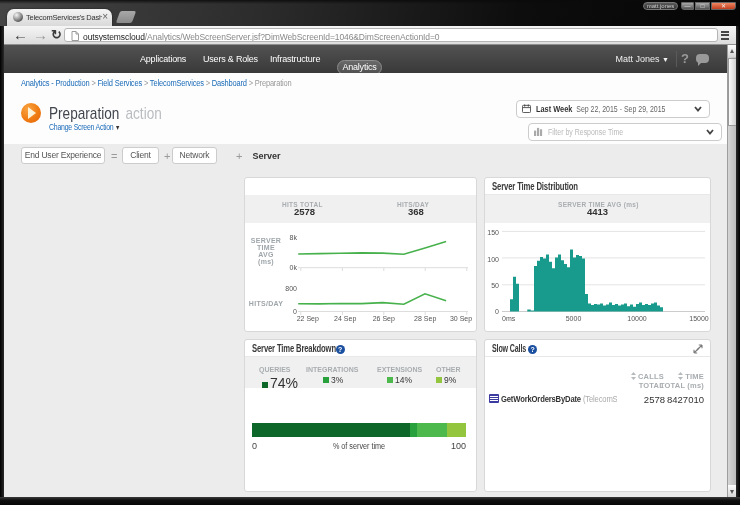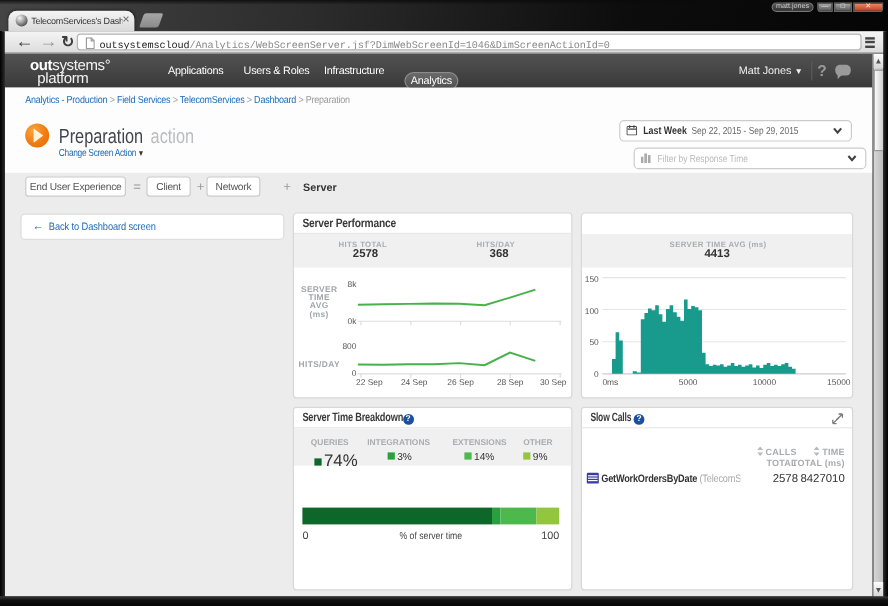--- a/index.html
+++ b/index.html
@@ -24,21 +24,21 @@
 .winbtn { position:absolute; top:2px; height:8px; color:#eee; font-size:6px; text-align:center; line-height:7px;
   border:1px solid #666; }
 #btnmin { left:681px; width:13px; background:linear-gradient(#a8a8a8,#555); border-radius:0 0 0 3px; }
 #btnmax { left:695px; width:15px; background:linear-gradient(#a8a8a8,#555); }
 #btnclose { left:711px; width:25px; background:linear-gradient(#ef8763,#c23e1e); border-radius:0 0 3px 0; }
 
 #toolbar { position:absolute; left:2px; top:26px; width:736px; height:19px;
   background:linear-gradient(#f5f5f5,#dcdcdc); border-bottom:1px solid #8f8f8f; }
 .navarr { position:absolute; top:0px; font-size:15px; font-weight:bold; color:#555; }
 #urlbar { position:absolute; left:62px; top:2px; width:654px; height:14px; background:#fff;
-  border:1px solid #b5b5b5; border-radius:3px; font-size:8.5px; letter-spacing:-0.1px; line-height:13px; color:#888; white-space:nowrap; overflow:hidden;font-family:Liberation Mono, monospace; }
+  border:1px solid #b5b5b5; border-radius:3px; font-size:8.5px; letter-spacing:-0.1px; line-height:13px; color:#888; white-space:nowrap; overflow:hidden; }
 #urlbar b { color:#222; font-weight:normal; }
 #menu { position:absolute; right:9px; top:5px; width:8px; height:9px; }
 #menu div { height:1.8px; background:#444; margin-bottom:1.6px; }
 
 
 #leftborder { position:absolute; left:0; top:26px; width:4px; bottom:8px; background:linear-gradient(to right,#000,#2a2a2a); }
 #rightborder { position:absolute; right:0; top:26px; width:4px; bottom:8px; background:linear-gradient(to right,#2a2a2a,#000); }
 #bottomborder { position:absolute; left:0; bottom:0; width:740px; height:8px; background:linear-gradient(#3a3a3a,#101010 40%,#060606); }
 #scrollbar { position:absolute; right:4px; top:45px; width:9px; bottom:8px; background:linear-gradient(to right,#d6d6d6,#bcbcbc); border-left:1px solid #9e9e9e; }
 #scrollbar .btn { position:absolute; left:0; width:9px; height:12px; background:linear-gradient(#fdfdfd,#d6d6d6); font-size:6px; color:#444; text-align:center; line-height:12px; }
@@ -137,24 +137,20 @@
         </svg><b>outsystemscloud</b>/Analytics/WebScreenServer.jsf?DimWebScreenId=1046&amp;DimScreenActionId=0</div>
     <div id="menu">
         <div></div>
         <div></div>
         <div style="margin:0;"></div>
       </div>
   </div>
 
   <div id="page">
     <div id="osheader">
-      <div id="oslogo">
-          <div class="l1"><b>out</b>systems°</div>
-          <div class="l2">platform</div>
-        </div>
       <span class="navitem" style="left:136px;">Applications</span>
       <span class="navitem" style="left:199px;">Users &amp; Roles</span>
       <span class="navitem" style="left:266px;">Infrastructure</span>
       <div id="navpill">Analytics</div>
       <span id="mattjones">Matt Jones <span style="font-size:7px;">▼</span></span>
       <div id="hdrdiv"></div>
       <span id="qmark">?</span>
       <div id="bubble"></div>
     </div>
 
@@ -180,24 +176,22 @@
           </svg></div>
       <div class="ttab" style="left:17px; width:84px; line-height:15px;">End User Experience</div>
       <span class="tsep" style="left:107px;">=</span>
       <div class="ttab" style="left:118px; width:37px; line-height:15px;">Client</div>
       <span class="tsep" style="left:160px;">+</span>
       <div class="ttab" style="left:168px; width:45px; line-height:15px;">Network</div>
       <span class="tsep" style="left:232px;">+</span>
       <div id="tabsrv">Server</div>
     </div>
 
-    <div id="backbox"><span class="dtx" style="transform:scaleX(0.86);"><span class="arr">←</span>Back to Dashboard screen</span></div>
 
     <div class="panel" id="panelA" style="left:240px; top:132px; width:233px; height:155px;">
-      <div class="phead"><span class="scx" style="transform:scaleX(0.853);">Server Performance</span></div>
       <div class="pband"></div>
       <div class="blabel" style="left:37px; top:23px;">HITS TOTAL</div>
       <div class="bval" style="left:49px; top:28px;">2578</div>
       <div class="blabel" style="left:152px; top:23px;">HITS/DAY</div>
       <div class="bval" style="left:163px; top:28px;">368</div>
       <svg width="231" height="108" style="position:absolute; left:0; top:45px;" viewBox="0 0 231 108">
 
         <g fill="#9fa6aa" font-size="7" font-weight="bold" letter-spacing="0.3" text-anchor="middle">
           <text x="21" y="20.4">SERVER</text>
           <text x="21" y="27.2">TIME</text>
@@ -233,20 +227,21 @@
           <text x="138.8" y="97.5">26 Sep</text>
           <text x="180.2" y="97.5">28 Sep</text>
           <text x="216" y="97.5">30 Sep</text>
         </g>
         <polyline fill="none" stroke="#47b14c" stroke-width="1.6" points="53.2,31.0 74.3,30.6 95.5,30.2 116.6,29.9 137.7,30.1 158.8,31.3 180.0,25.0 201.1,18.4"></polyline>
         <polyline fill="none" stroke="#47b14c" stroke-width="1.6" points="53.2,80.8 74.3,80.9 95.5,80.5 116.6,80.6 137.7,79.6 158.8,81.3 180.0,70.8 201.1,77.7"></polyline>
       </svg>
     </div>
 
     <div class="panel" id="panelB" style="left:480px; top:132px; width:227px; height:155px;">
+      <div class="phead"><span class="scx" style="transform:scaleX(0.773);">Server Time Distribution</span></div>
       <div class="pband"></div>
       <div class="blabel" style="left:73px; top:23px;">SERVER TIME AVG (ms)</div>
       <div class="bval" style="left:102px; top:28px;">4413</div>
       <svg width="225" height="108" style="position:absolute; left:0; top:45px;" viewBox="0 0 225 108">
         <g fill="#555" font-size="7" text-anchor="end">
           <text x="14" y="12">150</text>
           <text x="14" y="38.8">100</text>
           <text x="14" y="64.5">50</text>
           <text x="14" y="90.8">0</text>
         </g>

